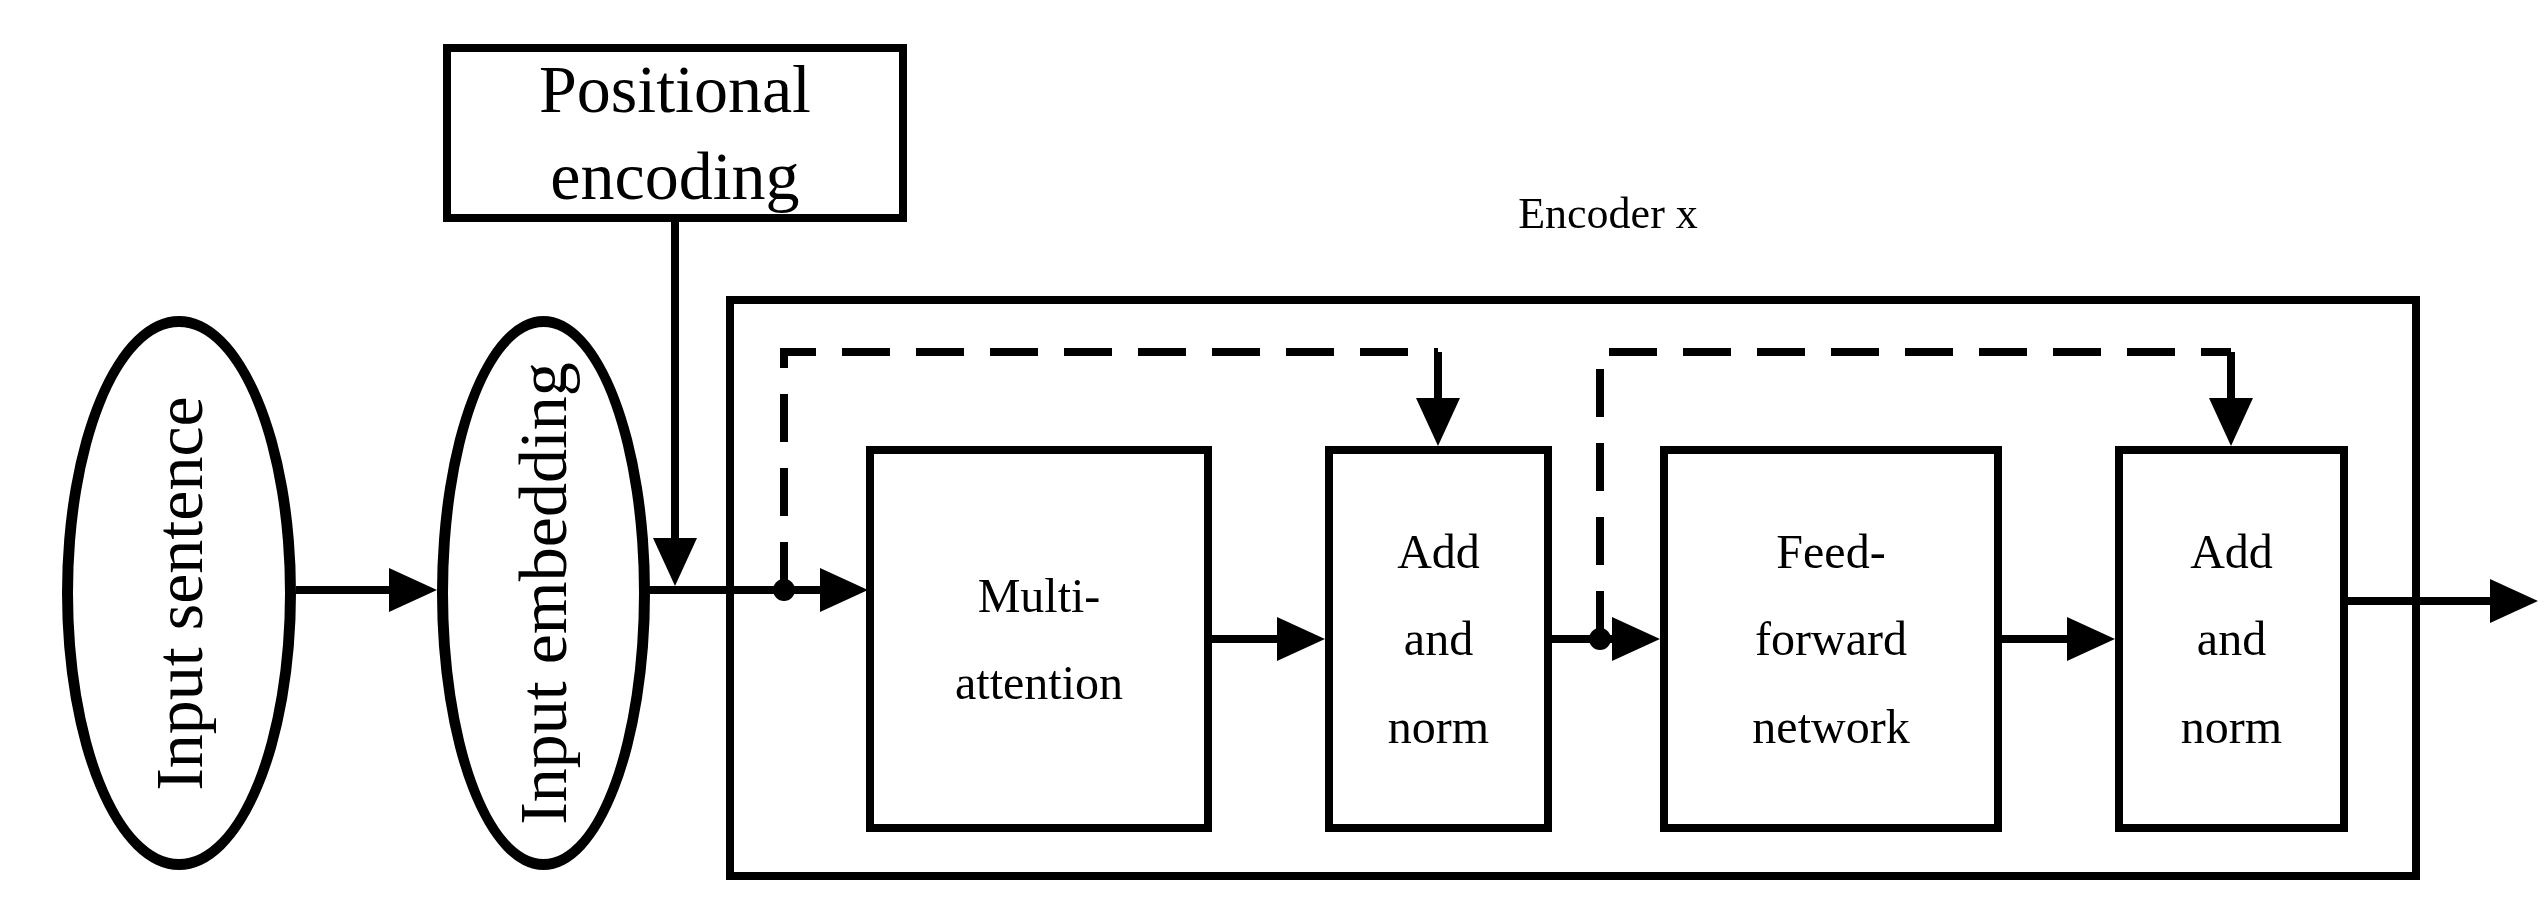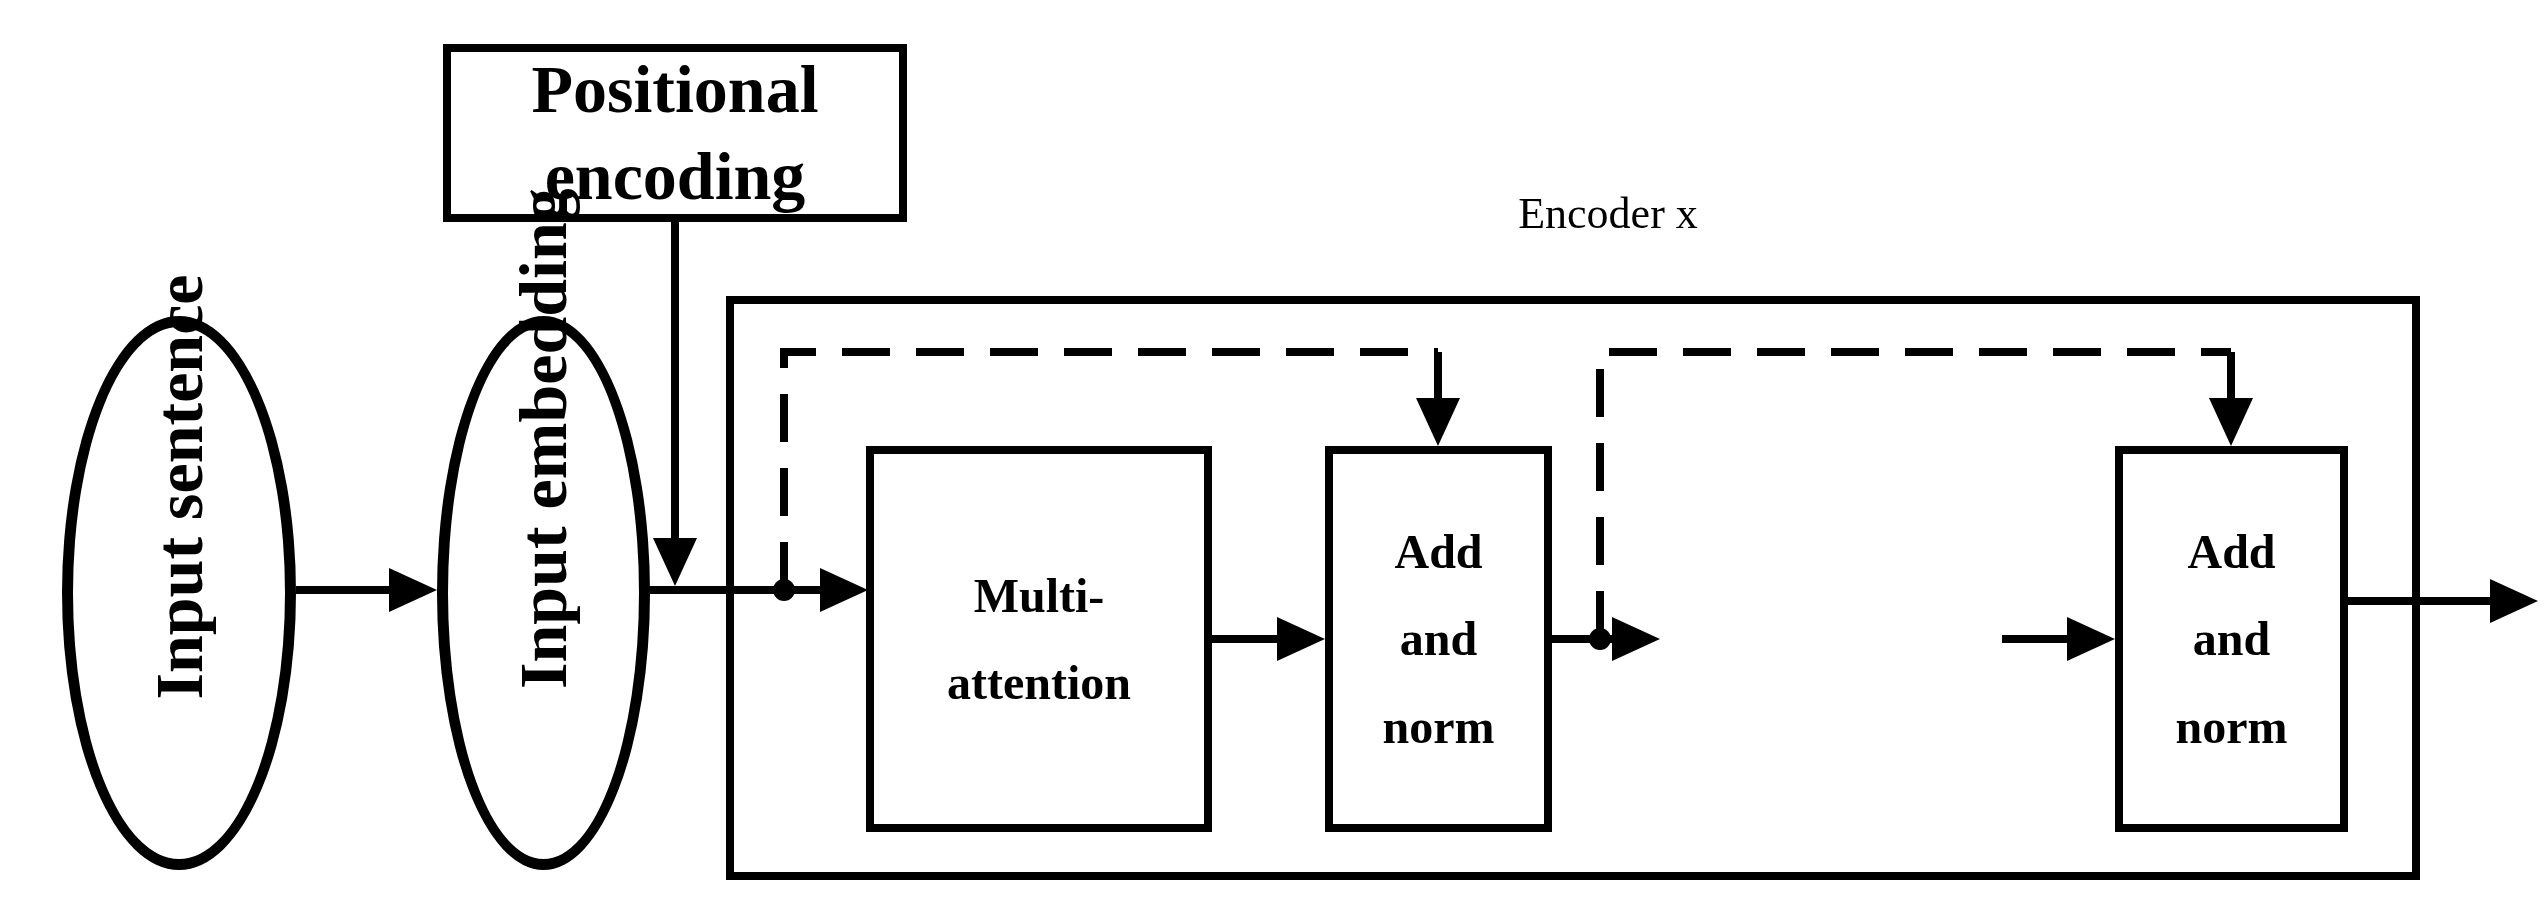--- a/index.html
+++ b/index.html
@@ -21,24 +21,24 @@
     left: 0;
     top: 0;
     width: 2546px;
     height: 919px;
   }
   .node {
     position: absolute;
     box-sizing: border-box;
     display: flex;
     flex-direction: column;
+    align-items: center;
     justify-content: center;
     text-align: center;
     background: transparent;
-    font-weight: bold;
   }
   .rect-node {
     border: 8px solid #000000;
   }
   .outer-box {
     border: 8px solid #000000;
   }
   .ellipse-node {
     border: 11px solid #000000;
     border-radius: 50%;
@@ -128,20 +128,25 @@
     <div class="box-label-line">Multi-</div>
     <div class="box-label-line">attention</div>
   </div>
 
   <div class="node rect-node" style="left:1325px; top:446px; width:227px; height:386px;">
     <div class="box-label-line">Add</div>
     <div class="box-label-line">and</div>
     <div class="box-label-line">norm</div>
   </div>
 
+  <div class="node rect-node" style="left:1660px; top:446px; width:342px; height:386px;">
+    <div class="box-label-line">Feed-</div>
+    <div class="box-label-line">forward</div>
+    <div class="box-label-line">network</div>
+  </div>
 
   <div class="node rect-node" style="left:2115px; top:446px; width:233px; height:386px;">
     <div class="box-label-line">Add</div>
     <div class="box-label-line">and</div>
     <div class="box-label-line">norm</div>
   </div>
 
 </div>
 
 </body></html>

